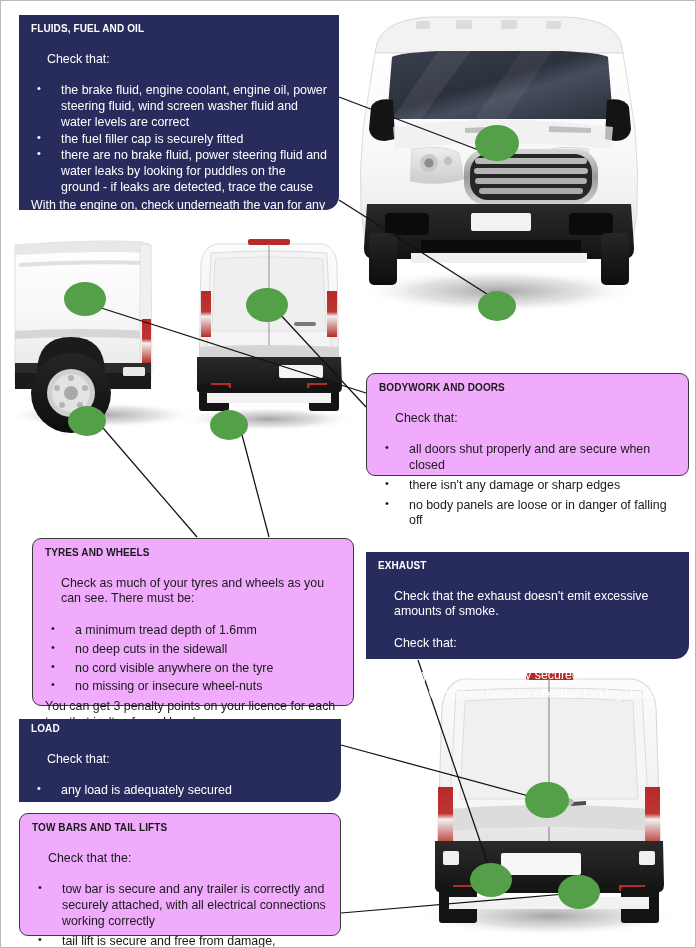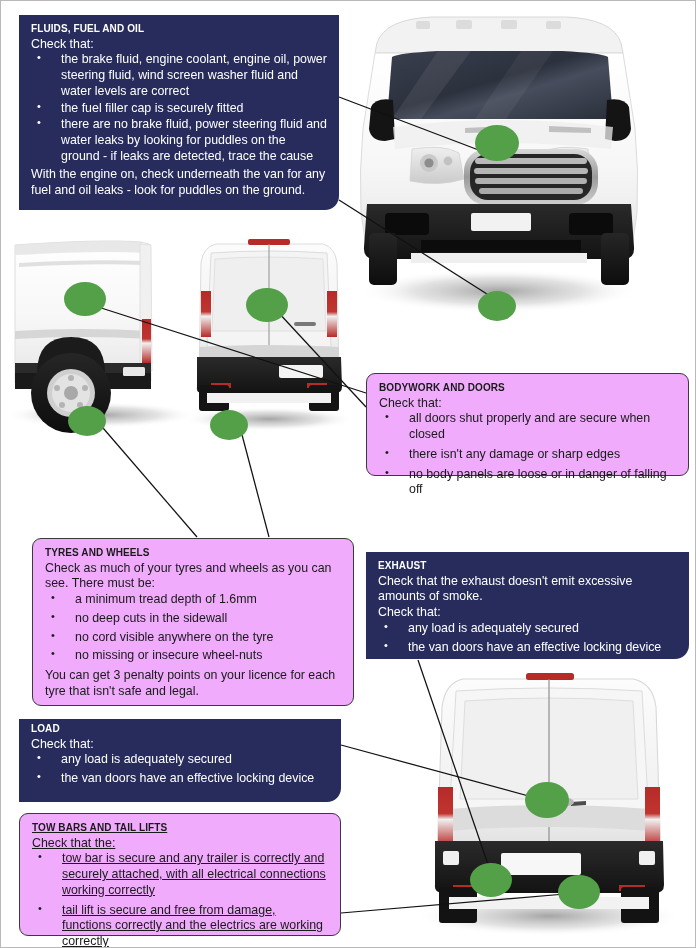--- a/index.html
+++ b/index.html
@@ -44,21 +44,21 @@
   .panel h2 {
     margin: 0 0 1px 0;
     font-size: 10px;
     font-weight: bold;
     letter-spacing: 0.1px;
     line-height: 1.25;
   }
   .panel .lead {
     font-size: 12.4px;
     line-height: 1.27;
-    margin: 0;
+    margin: 16px;
   }
   .panel ul {
     list-style: none;
     margin: 0;
     padding: 0;
   }
   .panel ul li {
     font-size: 12.4px;
     line-height: 1.27;
     position: relative;
@@ -77,21 +77,21 @@
     line-height: 1.3;
     margin: 0;
   }
 
   
   #panel-fluids   { left: 18px;  top: 14px;  width: 320px; height: 195px; padding: 8px 12px 6px 12px; }
   #panel-bodywork { left: 365px; top: 372px; width: 323px; height: 103px; padding: 8px 12px 6px 12px; }
   #panel-tyres    { left: 31px;  top: 537px; width: 322px; height: 168px; padding: 8px 12px 6px 12px; }
   #panel-exhaust  { left: 365px; top: 551px; width: 323px; height: 107px; padding: 8px 12px 6px 12px; }
   #panel-load     { left: 18px;  top: 718px; width: 322px; height: 83px;  padding: 4px 12px 6px 12px; }
-  #panel-towbars  { left: 18px;  top: 812px; width: 322px; height: 123px; padding: 8px 12px 6px 12px; text-decoration: underline; }
+  #panel-towbars  { left: 18px;  top: 812px; width: 322px; height: 123px; padding: 8px 12px 6px 12px; }
 
   #panel-tyres ul li, #panel-exhaust ul li, #panel-load ul li { margin-bottom: 3px; }
   #panel-bodywork ul li { margin-bottom: 4px; }
   #panel-towbars ul li { margin-bottom: 4px; }
   #panel-tyres .tail { margin-top: 0px; }
 </style>
 </head>
 <body>
 
 <div id="page">

